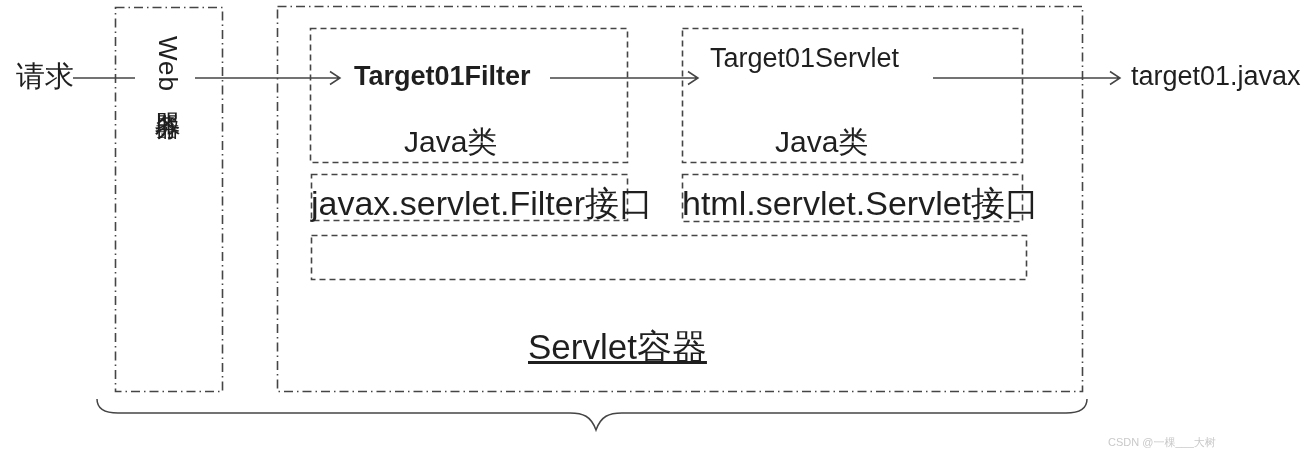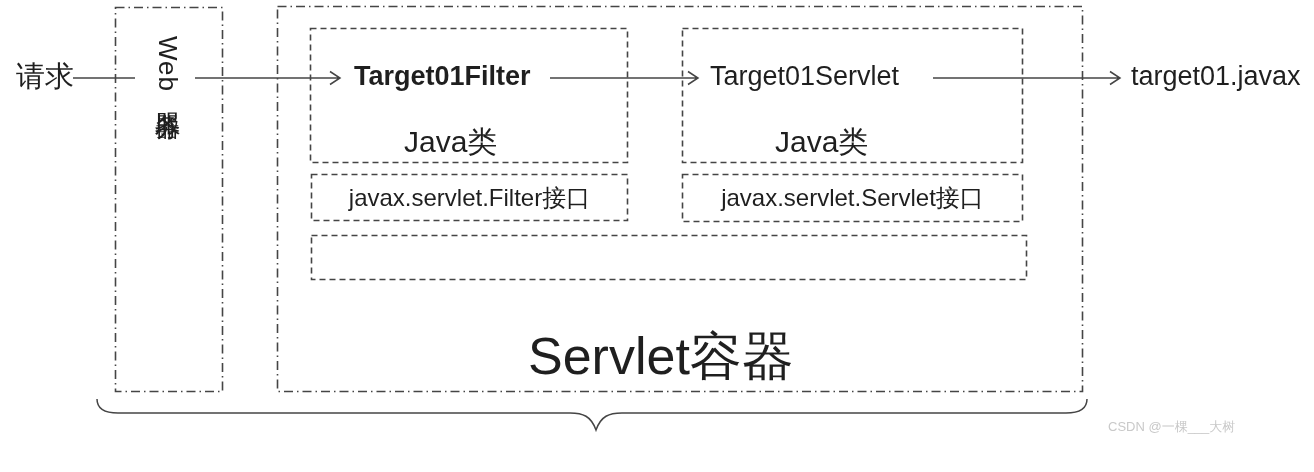--- a/index.html
+++ b/index.html
@@ -20,32 +20,32 @@
   .canvas svg{position:absolute;left:0;top:0;}
   .lbl{position:absolute;white-space:nowrap;color:var(--text);line-height:1.15;}
   .request-label{left:16px;top:60px;font-size:29px;}
   .webserver-label{
     left:152px;top:36px;font-size:26px;
     writing-mode:vertical-rl;text-orientation:mixed;
     letter-spacing:1px;
   }
   .box-title{font-size:27px;}
   .filter-title{left:354px;top:61px;font-weight:bold;}
-  .servlet-title{left:710px;top:61px;}
+  .servlet-title{left:710px;top:43px;}
   .java-type{font-size:30px;}
   .filter-java{left:404px;top:125px;}
   .servlet-java{left:775px;top:125px;}
-  .iface-label{font-size:24px;text-align:center;top:184px;}
+  .iface-label{font-size:34px;text-align:center;top:184px;}
   .filter-iface{left:311px;width:317px;}
   .servlet-iface{left:682px;width:341px;}
   .webxml-label{left:311px;width:716px;top:242px;font-size:26px;text-align:center;}
-  .container-title{left:528px;top:327px;font-size:52px;}
+  .container-title{left:528px;top:327px;font-size:35px;text-decoration:underline;}
   .tomcat-label{left:540px;width:120px;top:438px;font-size:28px;text-align:center;}
   .output-label{left:1131px;top:61px;font-size:27px;}
-  .watermark{left:1108px;top:420px;font-size:13px;color:var(--watermark);}
+  .watermark{left:1108px;top:436px;font-size:11px;color:var(--watermark);}
   .stroke{stroke:var(--line);fill:none;}
 </style>
 </head>
 <body>
 
 <div class="canvas">
 
   <svg width="1314" height="472" viewBox="0 0 1314 472">
 
     <rect class="stroke" x="115.5" y="7.5" width="107" height="384" stroke-width="1.6" stroke-dasharray="9 4 1.5 4"></rect>
@@ -70,21 +70,21 @@
 
   <div class="lbl webserver-label">Web服务器</div>
 
   <div class="lbl box-title filter-title">Target01Filter</div>
   <div class="lbl java-type filter-java">Java类</div>
 
   <div class="lbl box-title servlet-title">Target01Servlet</div>
   <div class="lbl java-type servlet-java">Java类</div>
 
   <div class="lbl iface-label filter-iface">javax.servlet.Filter接口</div>
-  <div class="lbl iface-label servlet-iface">javax.servlet.Servlet接口</div>
+  <div class="lbl iface-label servlet-iface">html.servlet.Servlet接口</div>
 
 
   <div class="lbl container-title">Servlet容器</div>
 
 
   <div class="lbl output-label">target01.javax</div>
 
   <div class="lbl watermark">CSDN @一棵___大树</div>
 </div>
 

